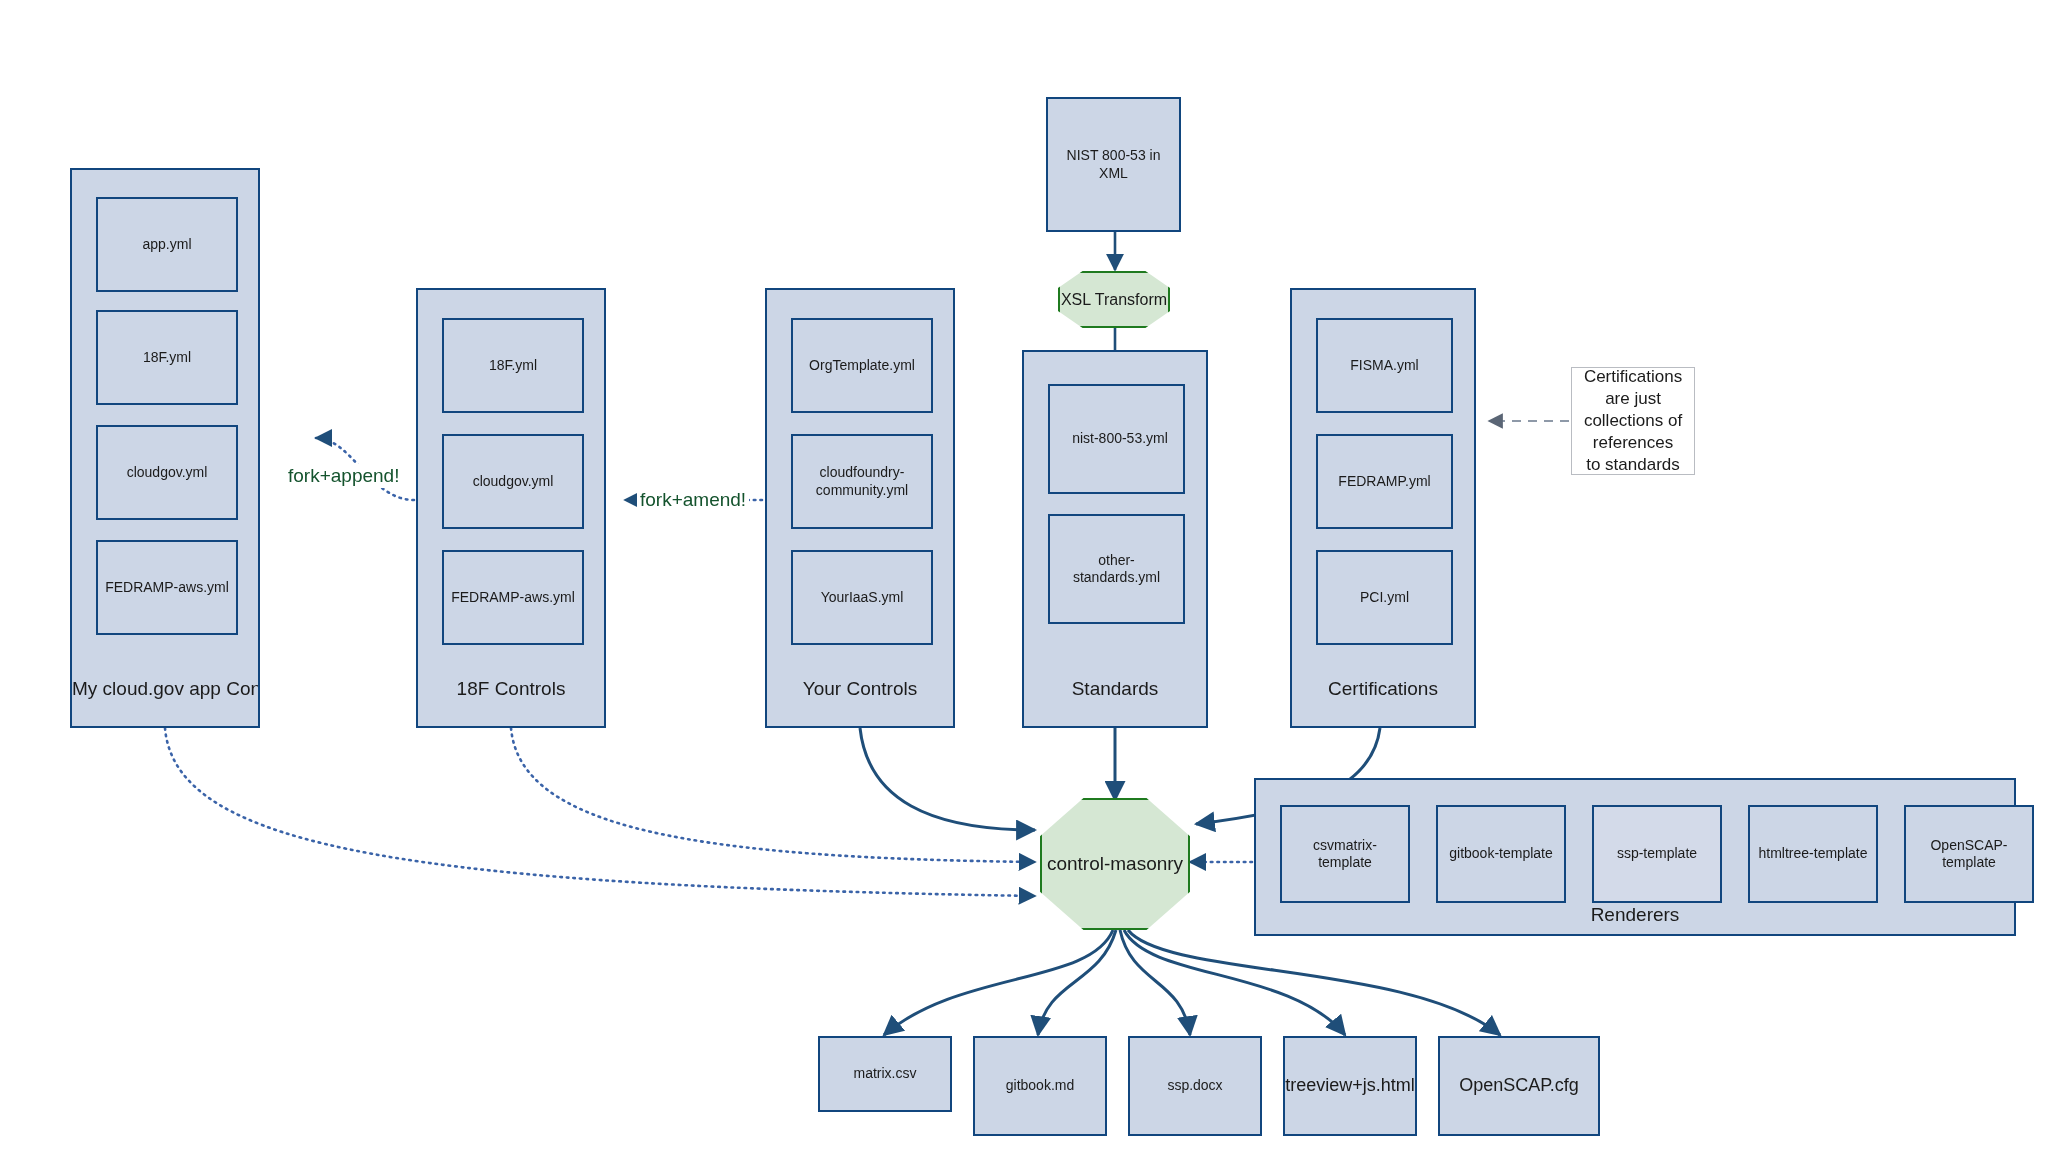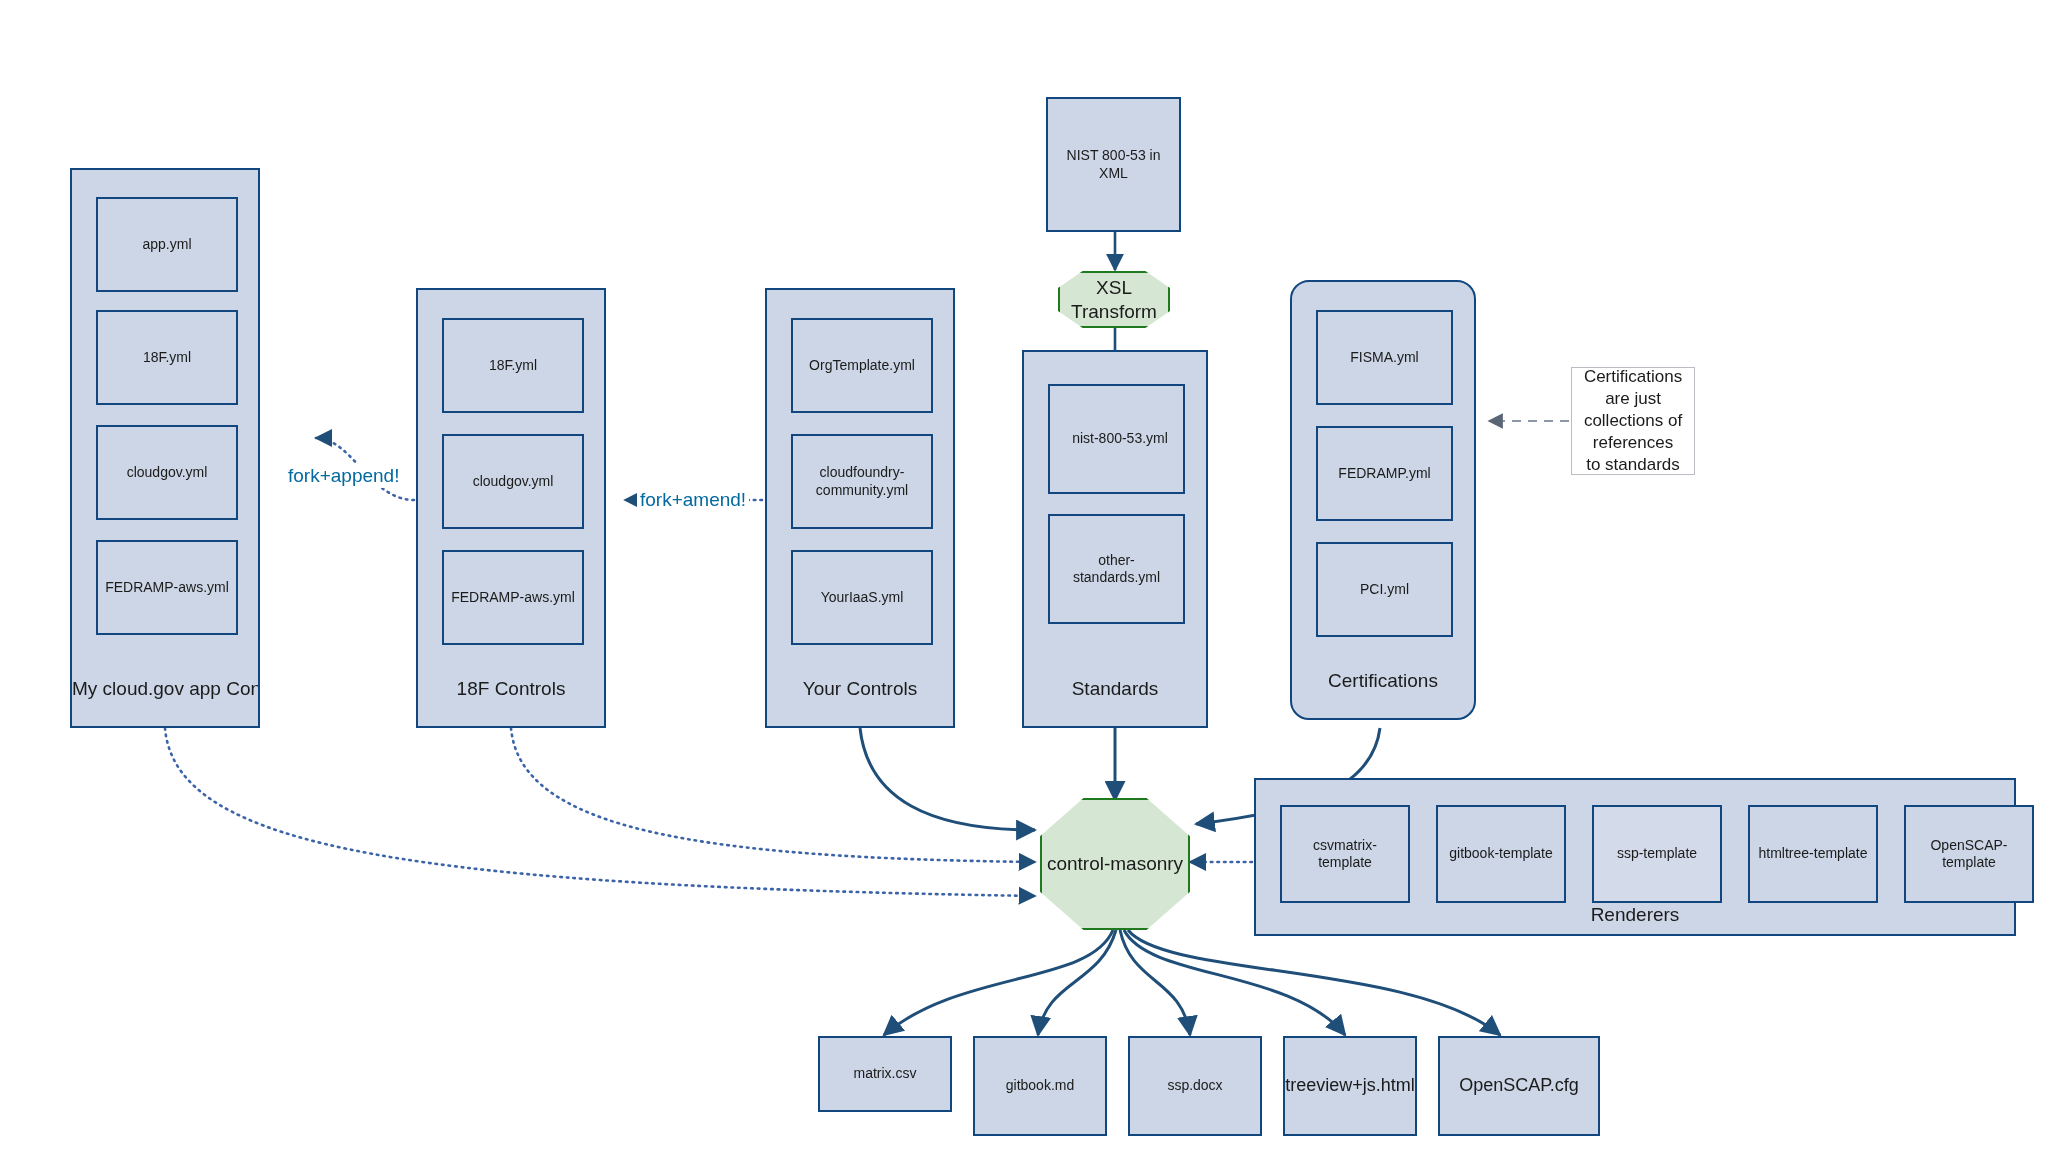--- a/index.html
+++ b/index.html
@@ -73,27 +73,27 @@
     line-height: 1.3;
   }
   
   .octagon {
     background: #d5e7d3;
     border: 2px solid #1f7a1f;
     font-size: 19px;
     clip-path: polygon(29% 0%, 71% 0%, 100% 29%, 100% 71%, 71% 100%, 29% 100%, 0% 71%, 0% 29%);
   }
   .octagon.small {
+    font-size: 16px;
+    clip-path: polygon(22% 0%, 78% 0%, 100% 30%, 100% 70%, 78% 100%, 22% 100%, 0% 70%, 0% 30%);
+  }
+  .edge-label {
+    position: absolute;
     font-size: 19px;
-    clip-path: polygon(22% 0%, 78% 0%, 100% 30%, 100% 70%, 78% 100%, 22% 100%, 0% 70%, 0% 30%);
-  }
-  .edge-label {
-    position: absolute;
-    font-size: 19px;
-    color: #0369a1;
+    color: #14532d;
     background: #ffffff;
     white-space: nowrap;
     padding: 1px 3px;
   }
 </style>
 </head>
 <body>
 
 <div id="canvas">
 
@@ -164,21 +164,21 @@
   <div class="node box" style="left:1046px; top:97px; width:135px; height:135px;">NIST 800-53 in XML</div>
 
   <div class="node octagon small" style="left:1058px; top:271px; width:112px; height:57px;">XSL Transform</div>
 
   <div class="node group" style="left:1022px; top:350px; width:186px; height:378px;">
     <div class="node box" style="left:24px; top:32px; width:137px; height:110px;padding-left:13px;">nist-800-53.yml</div>
     <div class="node box" style="left:24px; top:162px; width:137px; height:110px;">other-standards.yml</div>
     <div class="group-label">Standards</div>
   </div>
 
-  <div class="node group" style="left:1290px; top:280px; width:186px; height:440px;border-radius:19px;">
+  <div class="node group" style="left:1290px; top:288px; width:186px; height:440px;">
     <div class="node box" style="left:24px; top:28px; width:137px; height:95px;">FISMA.yml</div>
     <div class="node box" style="left:24px; top:144px; width:137px; height:95px;">FEDRAMP.yml</div>
     <div class="node box" style="left:24px; top:260px; width:137px; height:95px;">PCI.yml</div>
     <div class="group-label">Certifications</div>
   </div>
 
   <div class="node note" style="left:1571px; top:367px; width:124px; height:108px;">Certifications are just collections of references to standards</div>
 
   <div class="node group" style="left:1254px; top:778px; width:762px; height:158px;">
     <div class="node box" style="left:24px; top:25px; width:130px; height:98px;">csvmatrix-template</div>

